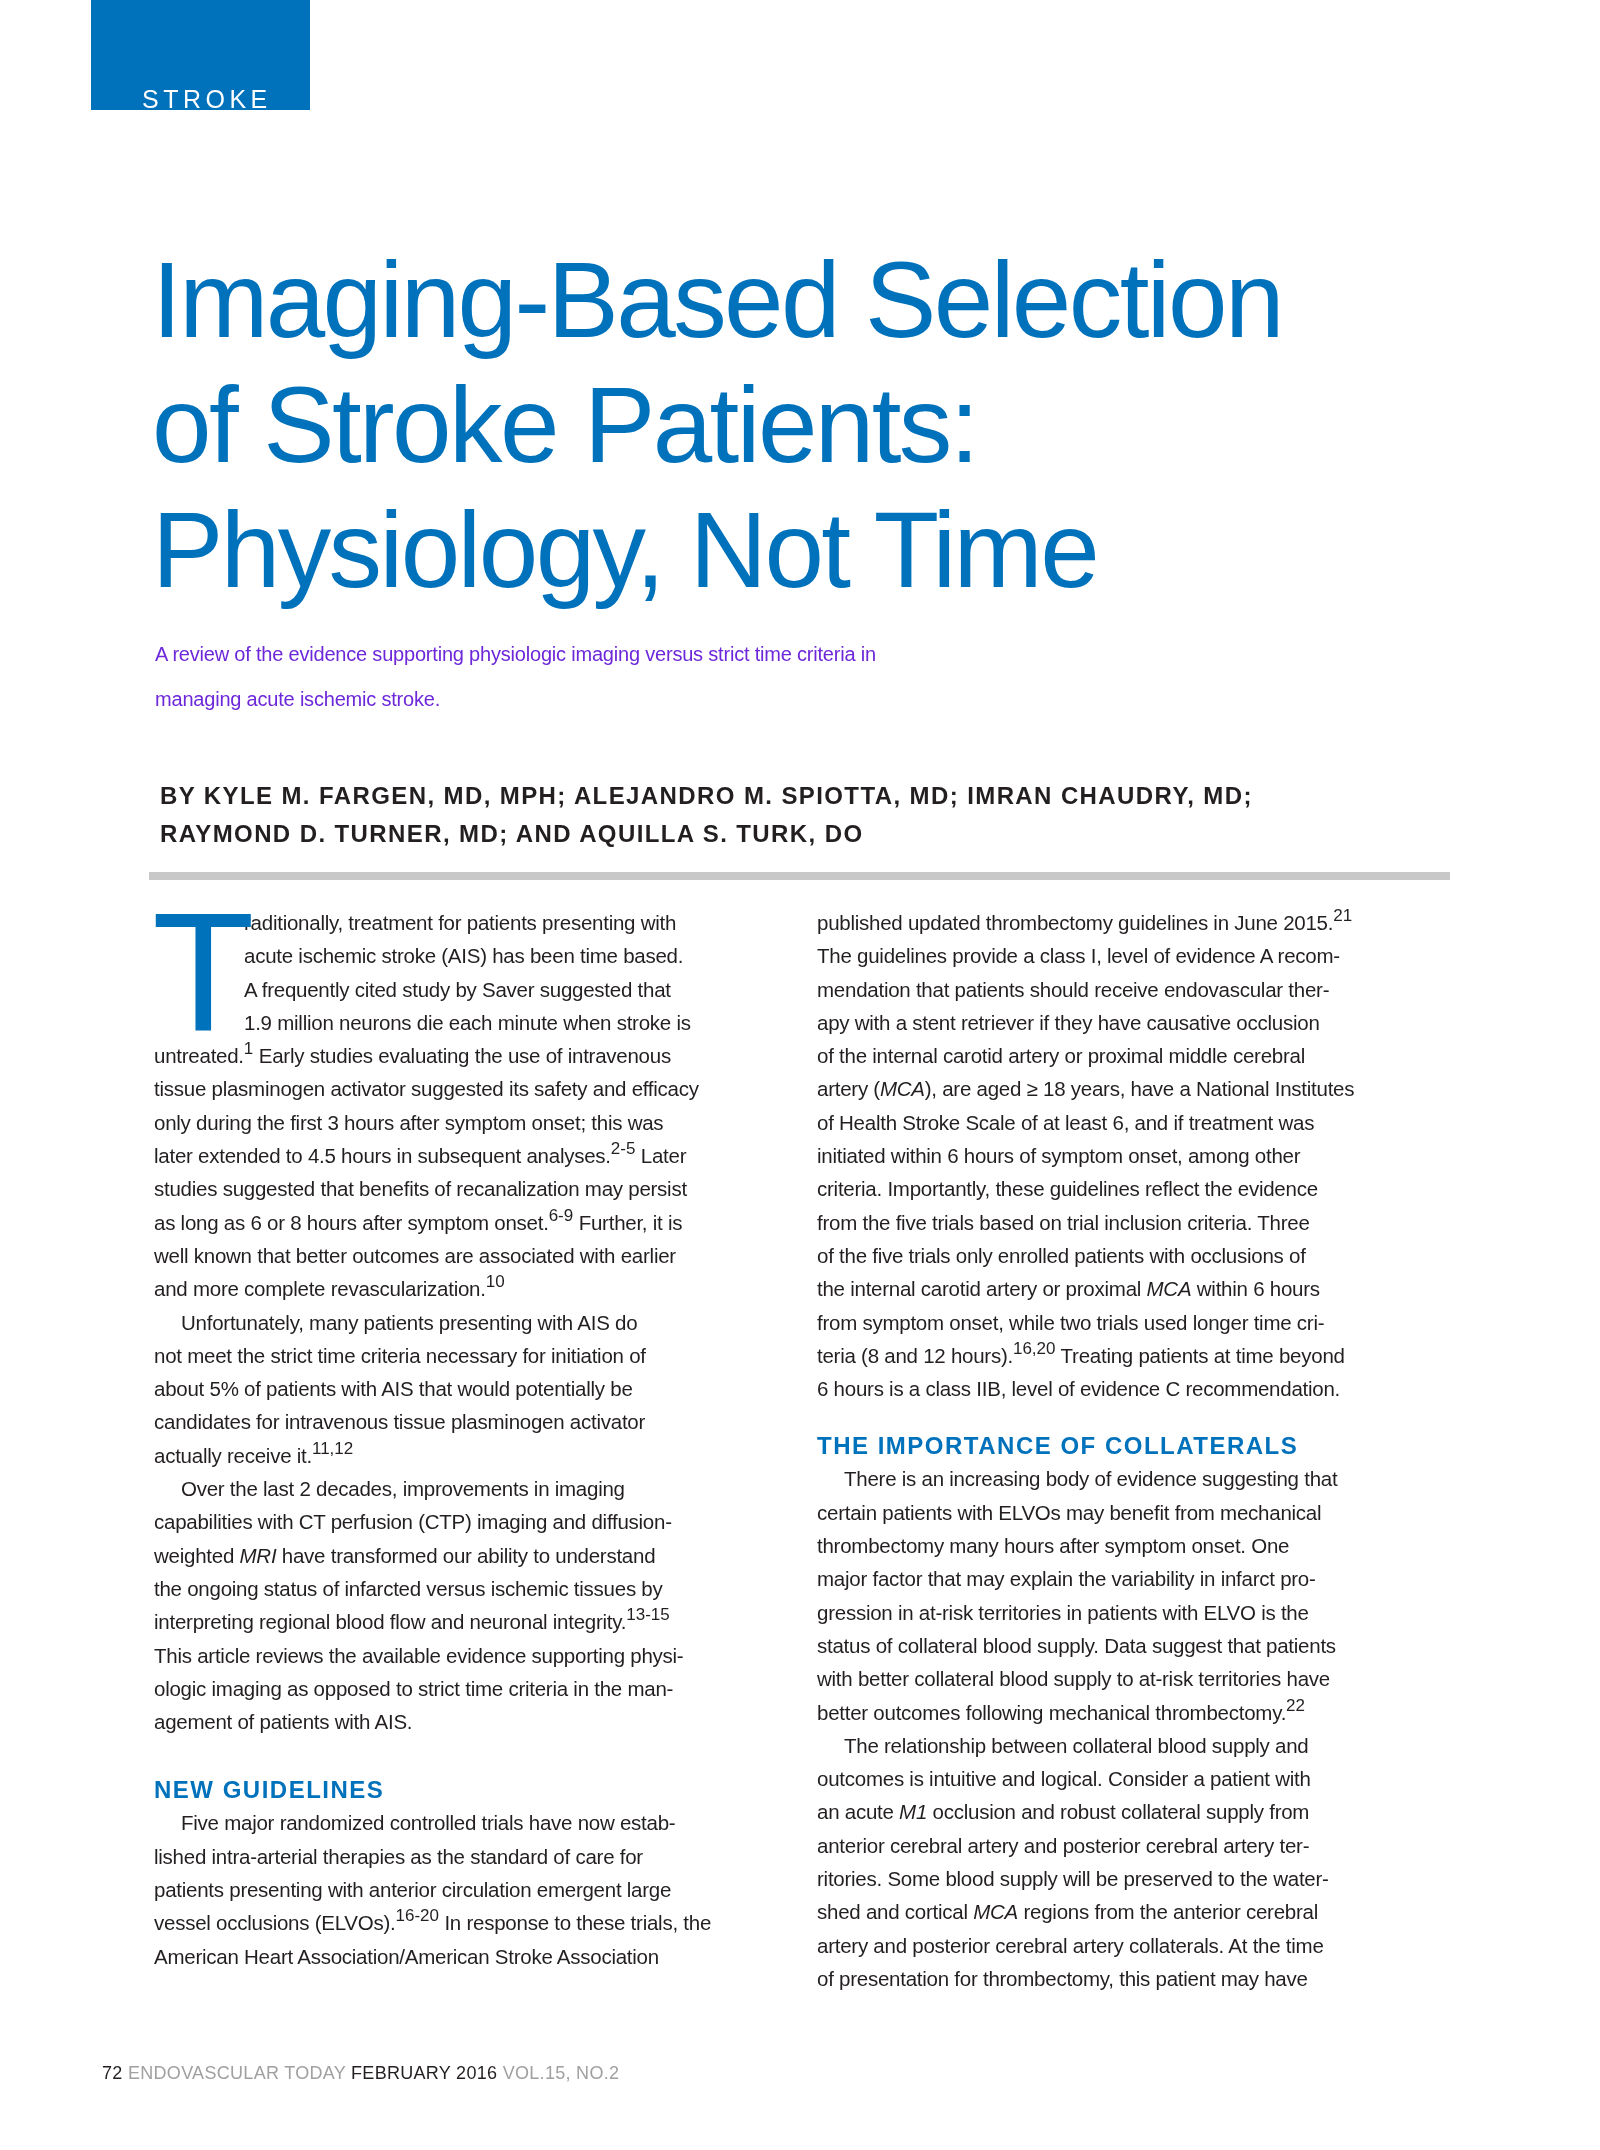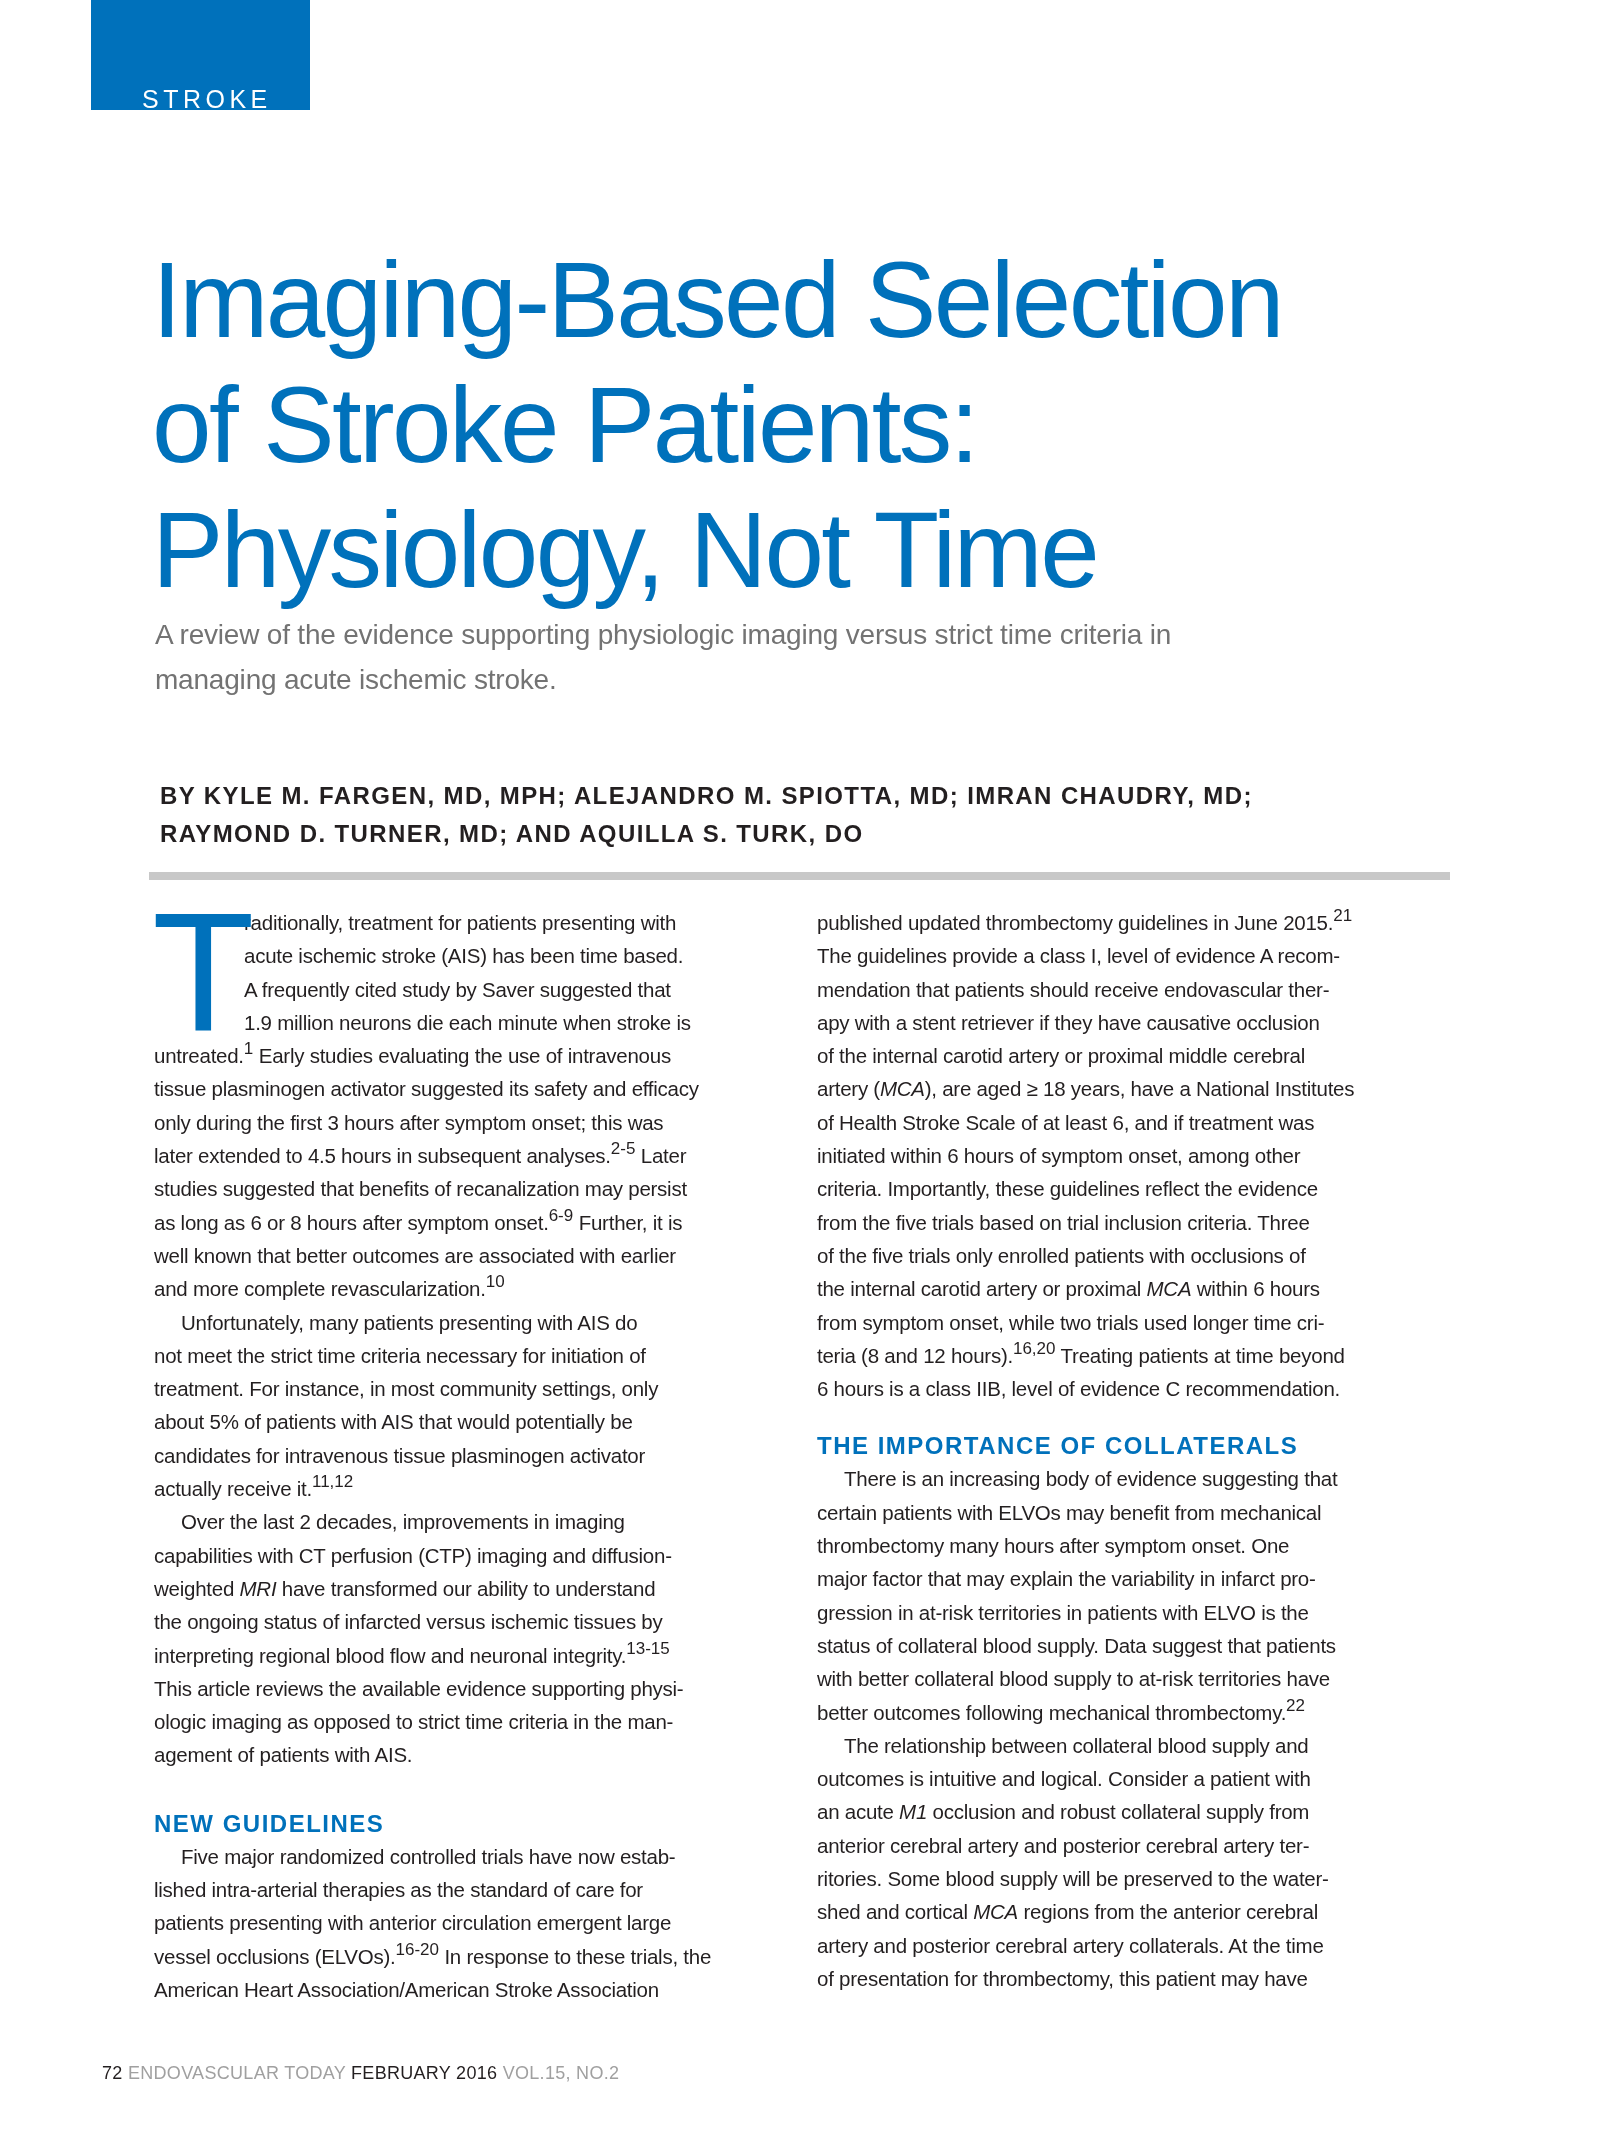--- a/index.html
+++ b/index.html
@@ -5,22 +5,22 @@
   html, body { margin: 0; padding: 0; background: #ffffff; }
   body { width: 1600px; height: 2150px; position: relative; overflow: hidden;
          font-family: "Liberation Sans", "DejaVu Sans", sans-serif; color: #231f20; }
   .section-tab { position: absolute; left: 91px; top: 0; width: 219px; height: 110px;
                  background: #0071bb; }
   .section-tab-label { position: absolute; left: 51px; top: 84px; color: #ffffff;
                        font-size: 25px; letter-spacing: 4.5px; line-height: 30px; }
   .title { position: absolute; left: 152px; top: 238px; margin: 0; color: #0071bb;
            font-weight: normal; font-size: 107px; line-height: 125px; letter-spacing: -2.6px; }
   .title .tl { display: block; white-space: nowrap; }
-  .subtitle { position: absolute; left: 155px; top: 612px; margin: 0; color: #737373;
-              font-size: 28px; line-height: 45px; letter-spacing: -0.2px; }
+  .subtitle { position: absolute; left: 155px; top: 632px; margin: 0; color: #6d28d9;
+              font-size: 20px; line-height: 45px; letter-spacing: -0.2px; }
   .subtitle .sl { display: block; white-space: nowrap; }
   .byline { position: absolute; left: 155px; top: 772px; margin: 5px; color: #231f20;
             font-weight: bold; font-size: 24px; line-height: 38px; letter-spacing: 1.4px; }
   .byline .bl { display: block; white-space: nowrap; }
   .rule { position: absolute; left: 149px; top: 872px; width: 1301px; height: 8px; background: #c8c8c8; }
 
   .column { position: absolute; top: 906px; font-size: 20.5px; line-height: 33.3px; letter-spacing: -0.25px; color: #231f20; }
   .col-left { left: 154px; width: 628px; }
   .col-right { left: 817px; width: 633px; }
   .line { display: block; white-space: nowrap; height: 33.3px; }
@@ -73,21 +73,20 @@
     <span class="line"><span>untreated.</span><sup>1</sup><span> Early studies evaluating the use of intravenous</span></span>
     <span class="line"><span>tissue plasminogen activator suggested its safety and efficacy</span></span>
     <span class="line"><span>only during the first 3 hours after symptom onset; this was</span></span>
     <span class="line"><span>later extended to 4.5 hours in subsequent analyses.</span><sup>2-5</sup><span> Later</span></span>
     <span class="line"><span>studies suggested that benefits of recanalization may persist</span></span>
     <span class="line"><span>as long as 6 or 8 hours after symptom onset.</span><sup>6-9</sup><span> Further, it is</span></span>
     <span class="line"><span>well known that better outcomes are associated with earlier</span></span>
     <span class="line"><span>and more complete revascularization.</span><sup>10</sup></span>
     <span class="line indent"><span>Unfortunately, many patients presenting with AIS do</span></span>
     <span class="line"><span>not meet the strict time criteria necessary for initiation of</span></span>
-    <span class="line"><span>treatment. For instance, in most community settings, only</span></span>
     <span class="line"><span>about 5% of patients with AIS that would potentially be</span></span>
     <span class="line"><span>candidates for intravenous tissue plasminogen activator</span></span>
     <span class="line"><span>actually receive it.</span><sup>11,12</sup></span>
     <span class="line indent"><span>Over the last 2 decades, improvements in imaging</span></span>
     <span class="line"><span>capabilities with CT perfusion (CTP) imaging and diffusion-</span></span>
     <span class="line"><span>weighted </span><i>MRI</i><span> have transformed our ability to understand</span></span>
     <span class="line"><span>the ongoing status of infarcted versus ischemic tissues by</span></span>
     <span class="line"><span>interpreting regional blood flow and neuronal integrity.</span><sup>13-15</sup></span>
     <span class="line"><span>This article reviews the available evidence supporting physi-</span></span>
     <span class="line"><span>ologic imaging as opposed to strict time criteria in the man-</span></span>

